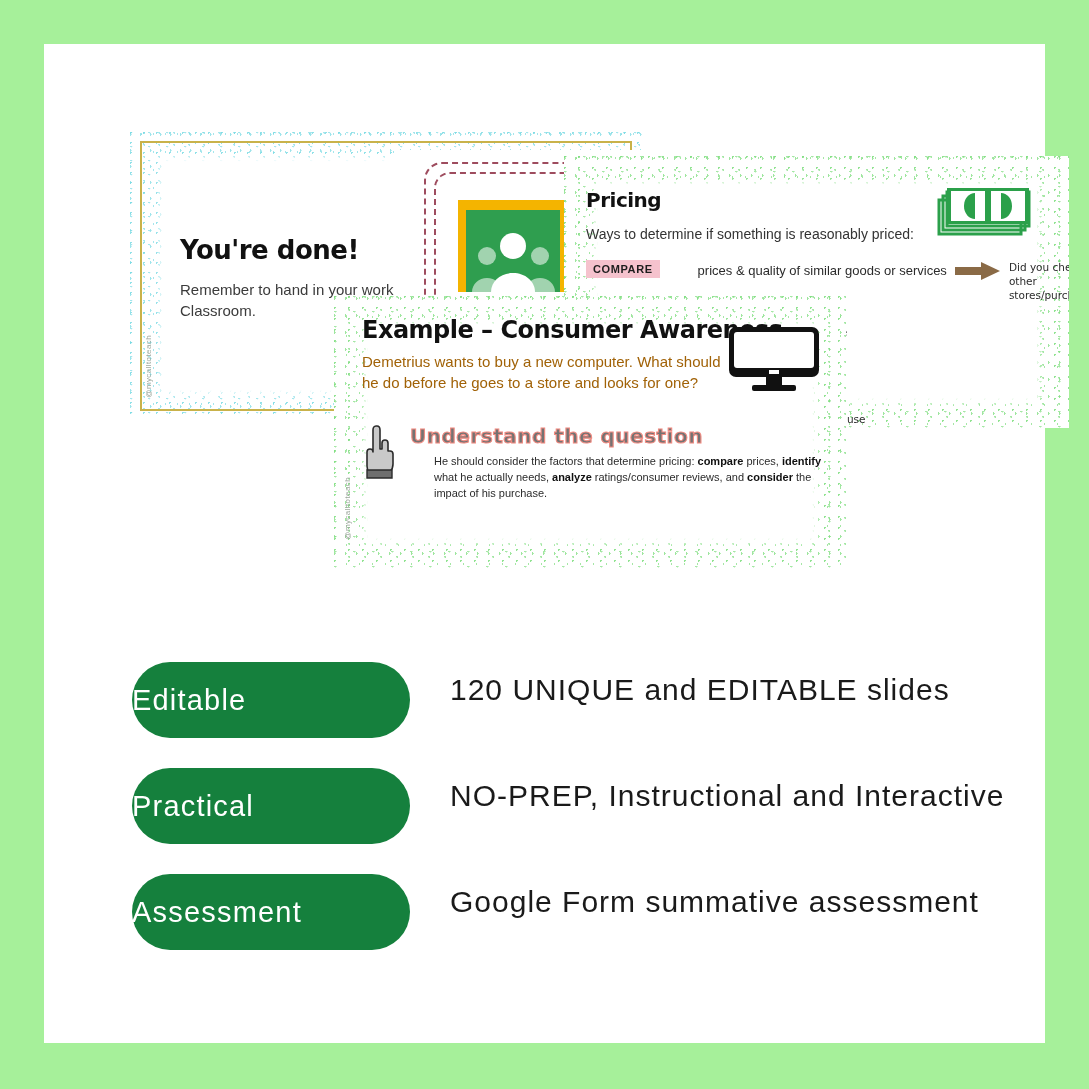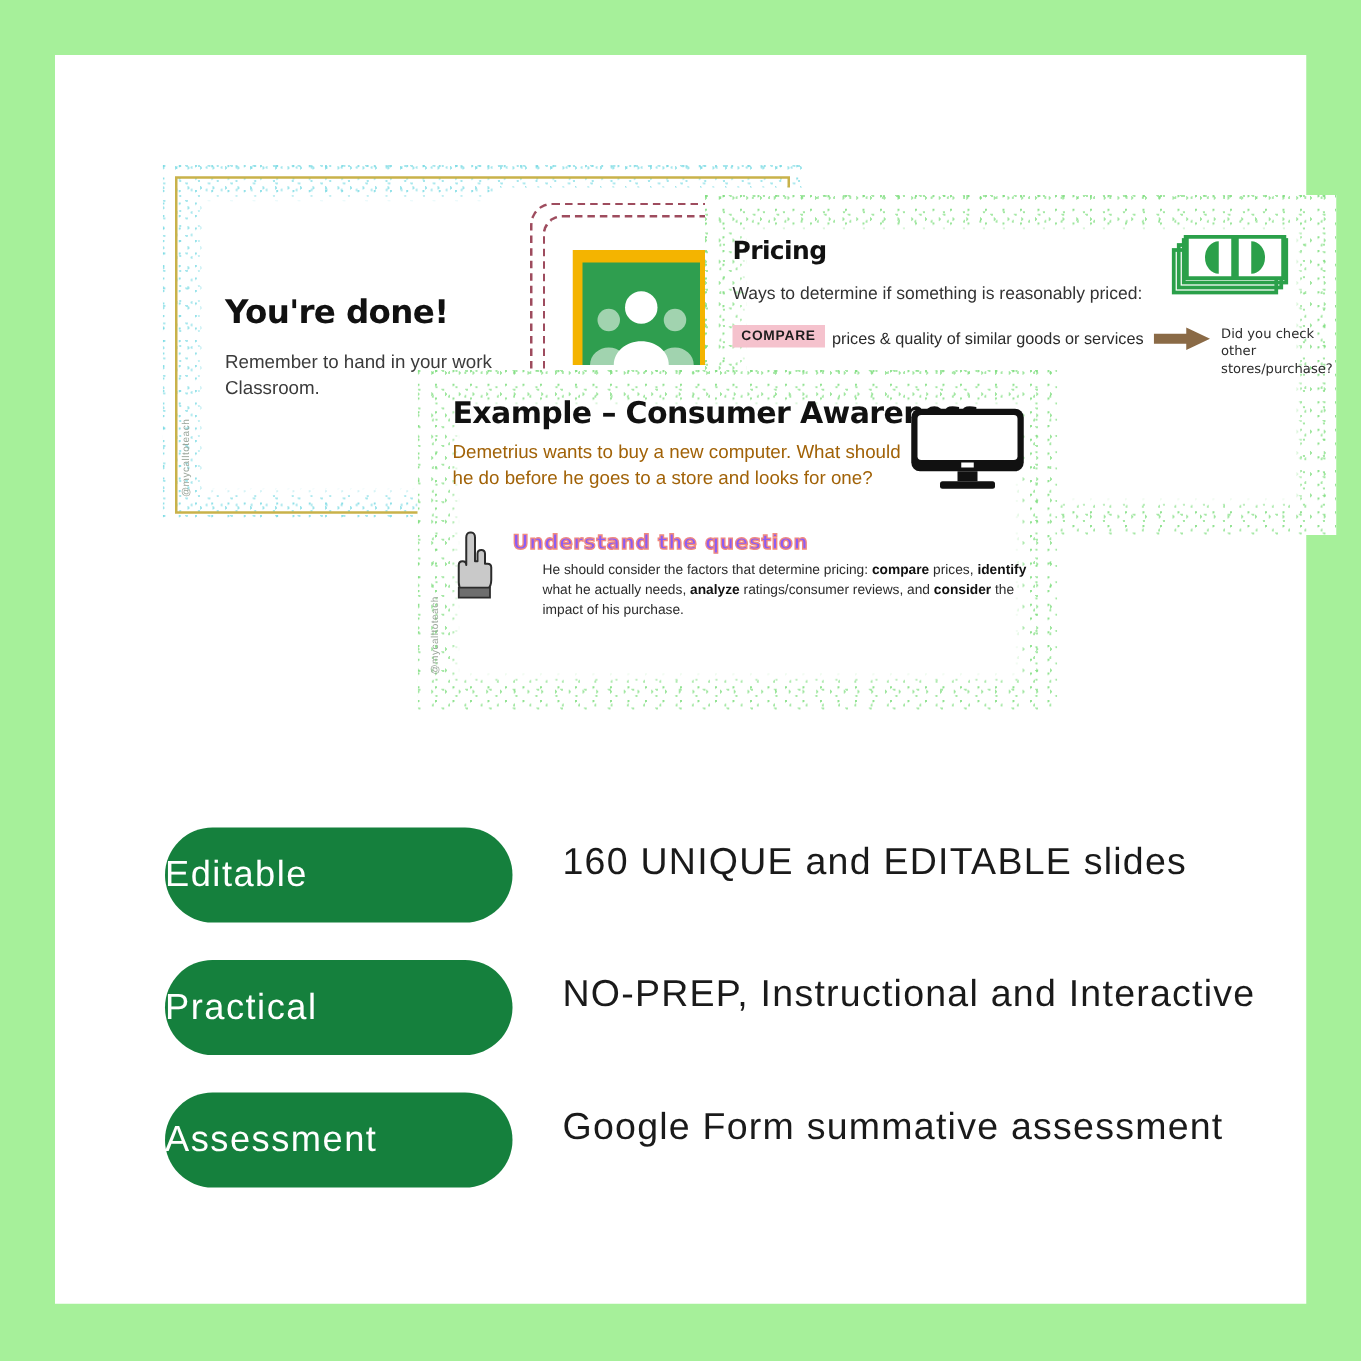--- a/index.html
+++ b/index.html
@@ -96,42 +96,42 @@
   #slide-pricing .sub{
     position:absolute;left:22px;top:70px;font-size:14px;color:#333;
   }
   .money{position:absolute;right:34px;top:28px;width:100px;height:56px;}
   .price-rows{position:absolute;left:22px;top:104px;right:10px;}
   .prow{display:flex;align-items:flex-start;margin-bottom:8px;}
   .tag{
     background:#f5c2cd;color:#1d1d1d;font-weight:700;font-size:11px;
     letter-spacing:.6px;padding:3px 7px;margin-right:6px;white-space:nowrap;
   }
-  .ptext{font-size:13px;color:#2b2b2b;padding-top:3px;white-space:nowrap;}
+  .ptext{font-size:13px;color:#2b2b2b;padding-top:3px;white-space:nowrap;margin-left:32px;}
   .arrow{width:46px;height:20px;flex:0 0 46px;margin:0 8px;padding-top:1px;}
   .arrow-sm{width:14px;height:14px;flex:0 0 14px;margin:3px 7px 0 2px;}
   .qtext{
     font-size:10.5px;color:#2b2b2b;line-height:1.35;max-width:130px;
     font-family:"DejaVu Sans", sans-serif;
   }
 
   
   #slide-example{left:290px;top:252px;width:512px;height:272px;}
   #slide-example .h-title{position:absolute;left:28px;top:20px;font-size:24px;}
   #slide-example .body{
     position:absolute;left:28px;top:56px;width:360px;
     font-size:15px;color:#a16207;line-height:1.38;
   }
   .monitor{position:absolute;right:26px;top:30px;width:92px;height:66px;}
   #slide-example .watermark{left:9px;bottom:28px;}
   .hint{position:absolute;left:26px;top:128px;right:22px;display:flex;}
   .hand{width:36px;height:56px;flex:0 0 36px;margin-right:14px;}
   .hint-title{
-    font-family:"DejaVu Sans", sans-serif;font-weight:800;font-size:16px;
-    color:#8b5cf6;-webkit-text-stroke:1.1px #f08a80;
+    font-family:"DejaVu Sans", sans-serif;font-weight:800;font-size:20px;
+    color:#737373;-webkit-text-stroke:1.1px #f08a80;
     letter-spacing:.5px;margin-bottom:6px;
   }
   .hint-body{font-size:11px;color:#2b2b2b;line-height:1.45;max-width:400px;margin-left:24px;}
   .hint-body b{font-weight:700;color:#111;}
 
   
   .features{position:absolute;left:88px;top:618px;width:930px;}
   .feature{display:flex;align-items:flex-start;margin-bottom:30px;}
   .pill{
     flex:0 0 278px;height:76px;background:#15803d;border-radius:40px;
@@ -258,21 +258,21 @@
       </div>
 
     </div>
 
     <div class="features">
 
       <div class="feature">
         <div class="pill">
           <span>Editable</span>
         </div>
-        <div class="fdesc">160 UNIQUE and EDITABLE slides</div>
+        <div class="fdesc">120 UNIQUE and EDITABLE slides</div>
       </div>
 
       <div class="feature">
         <div class="pill">
           <span>Practical</span>
         </div>
         <div class="fdesc">NO-PREP, Instructional and Interactive</div>
       </div>
 
       <div class="feature">

